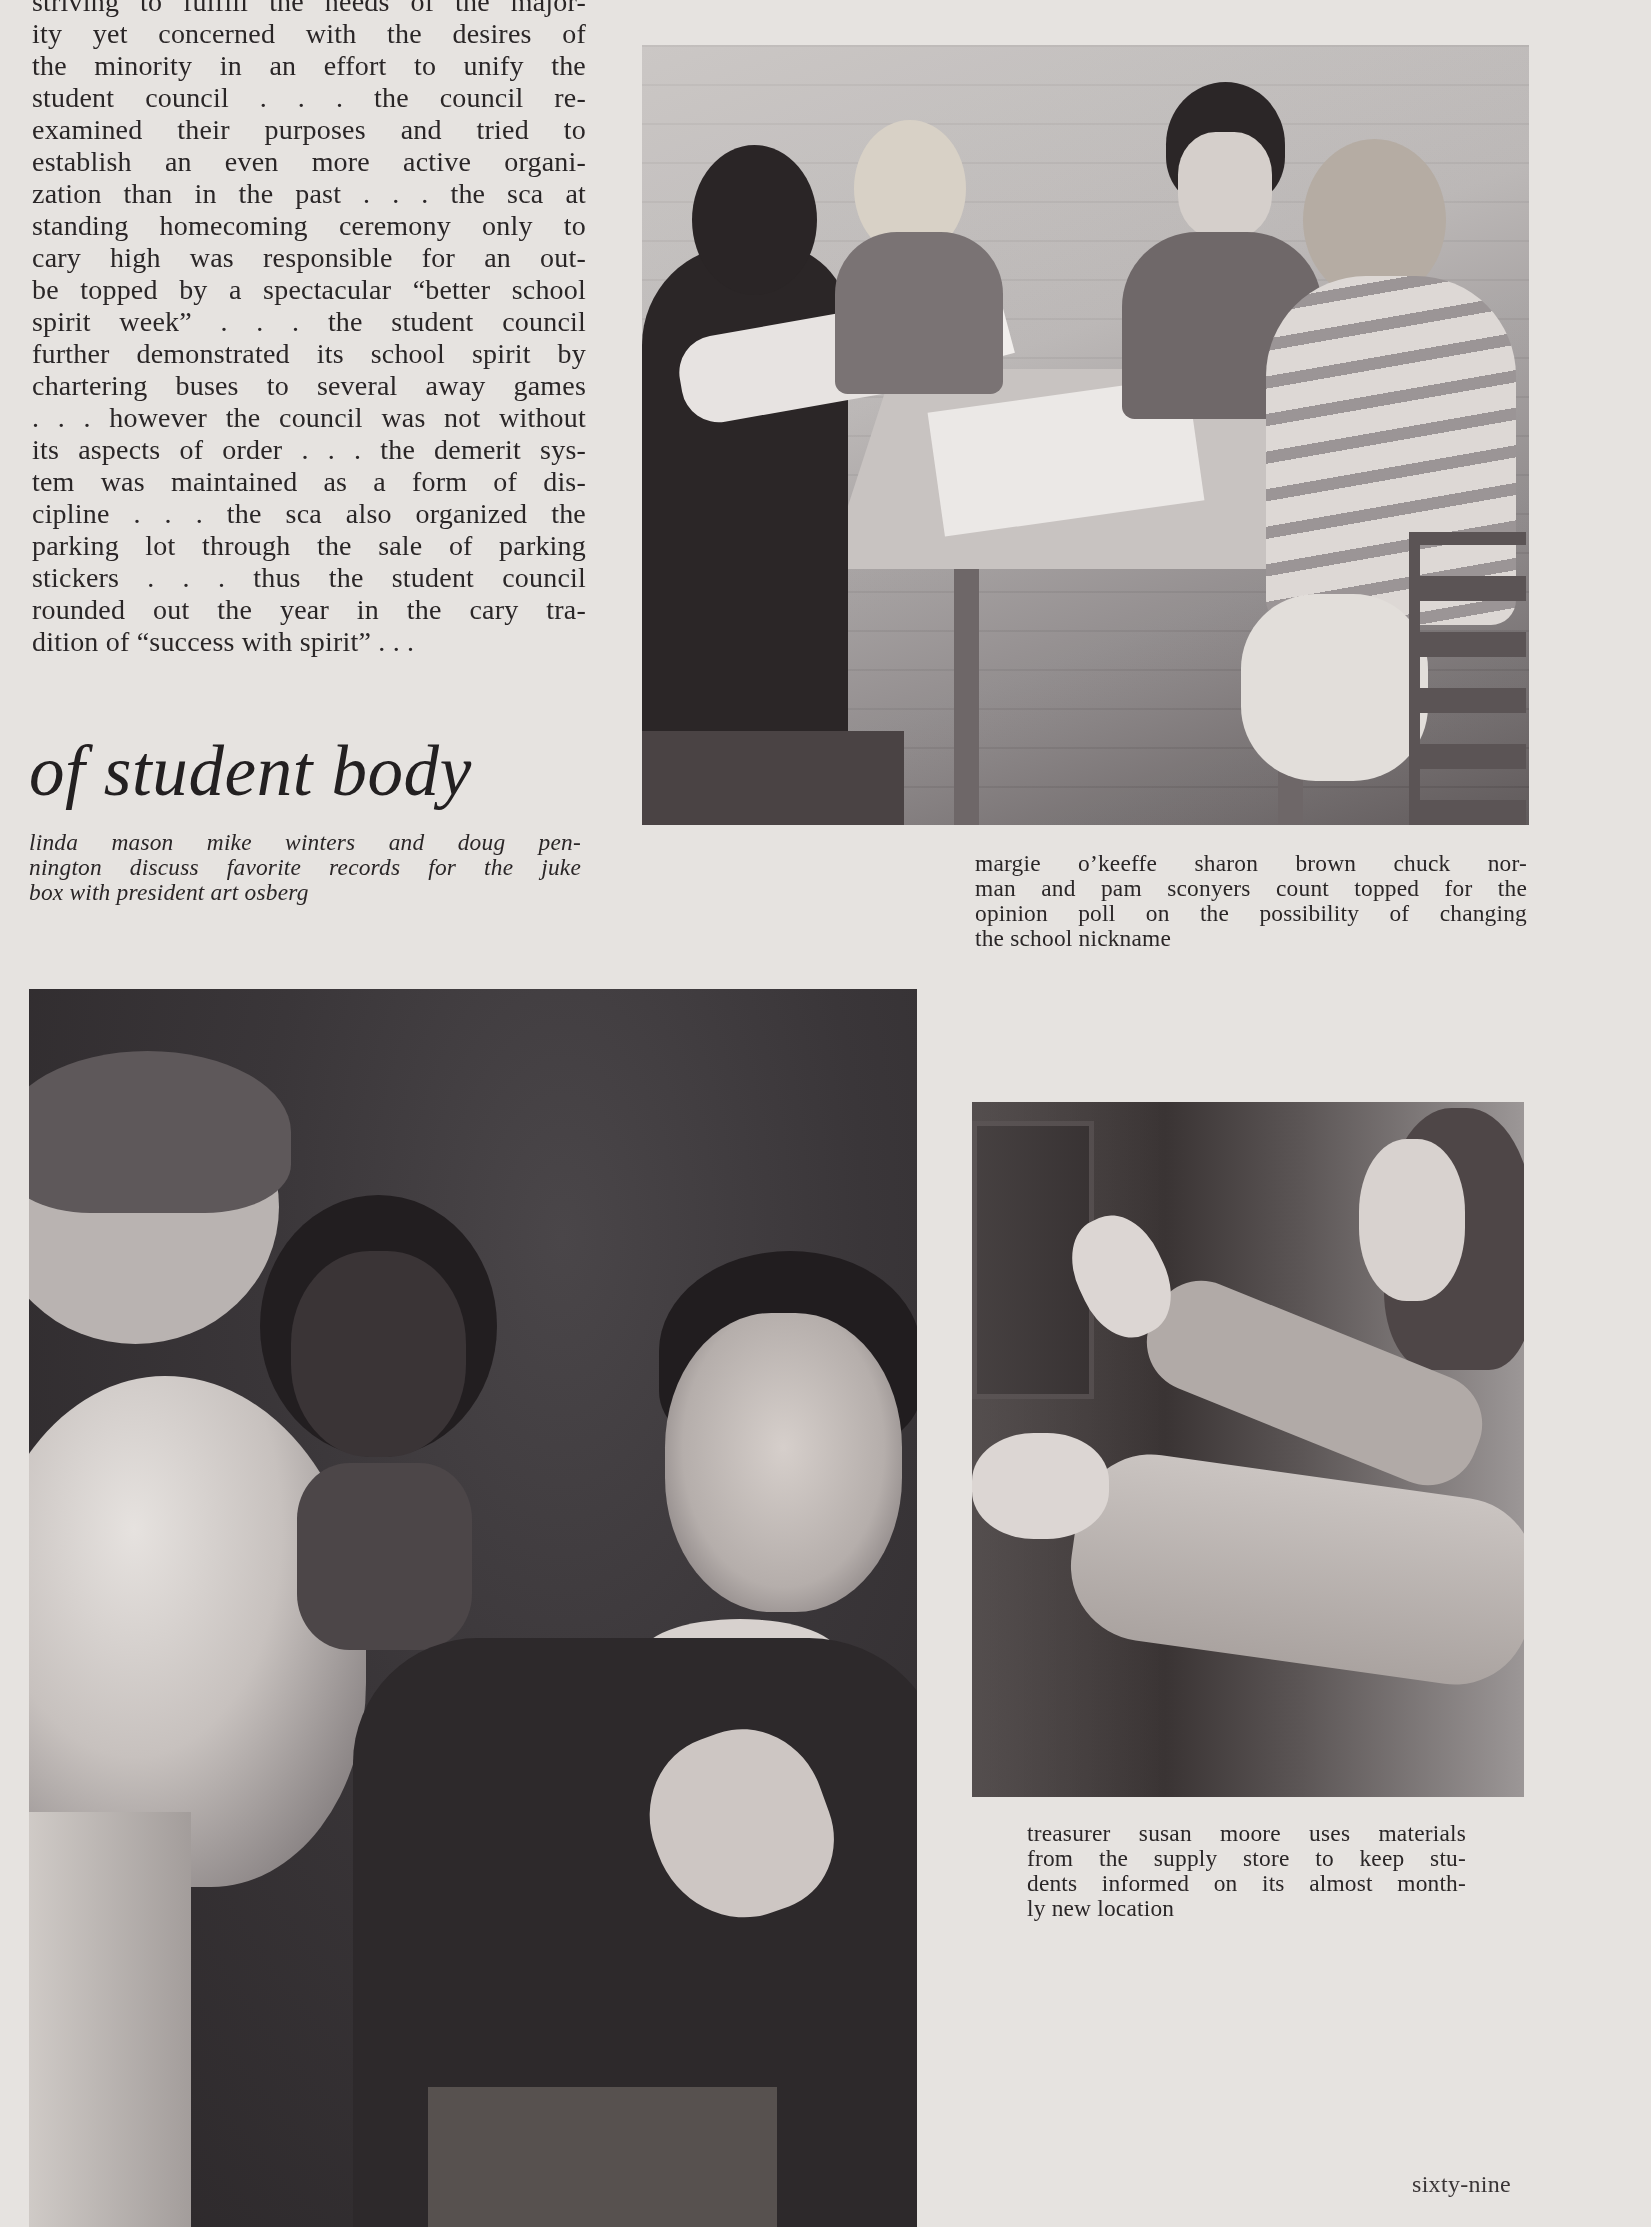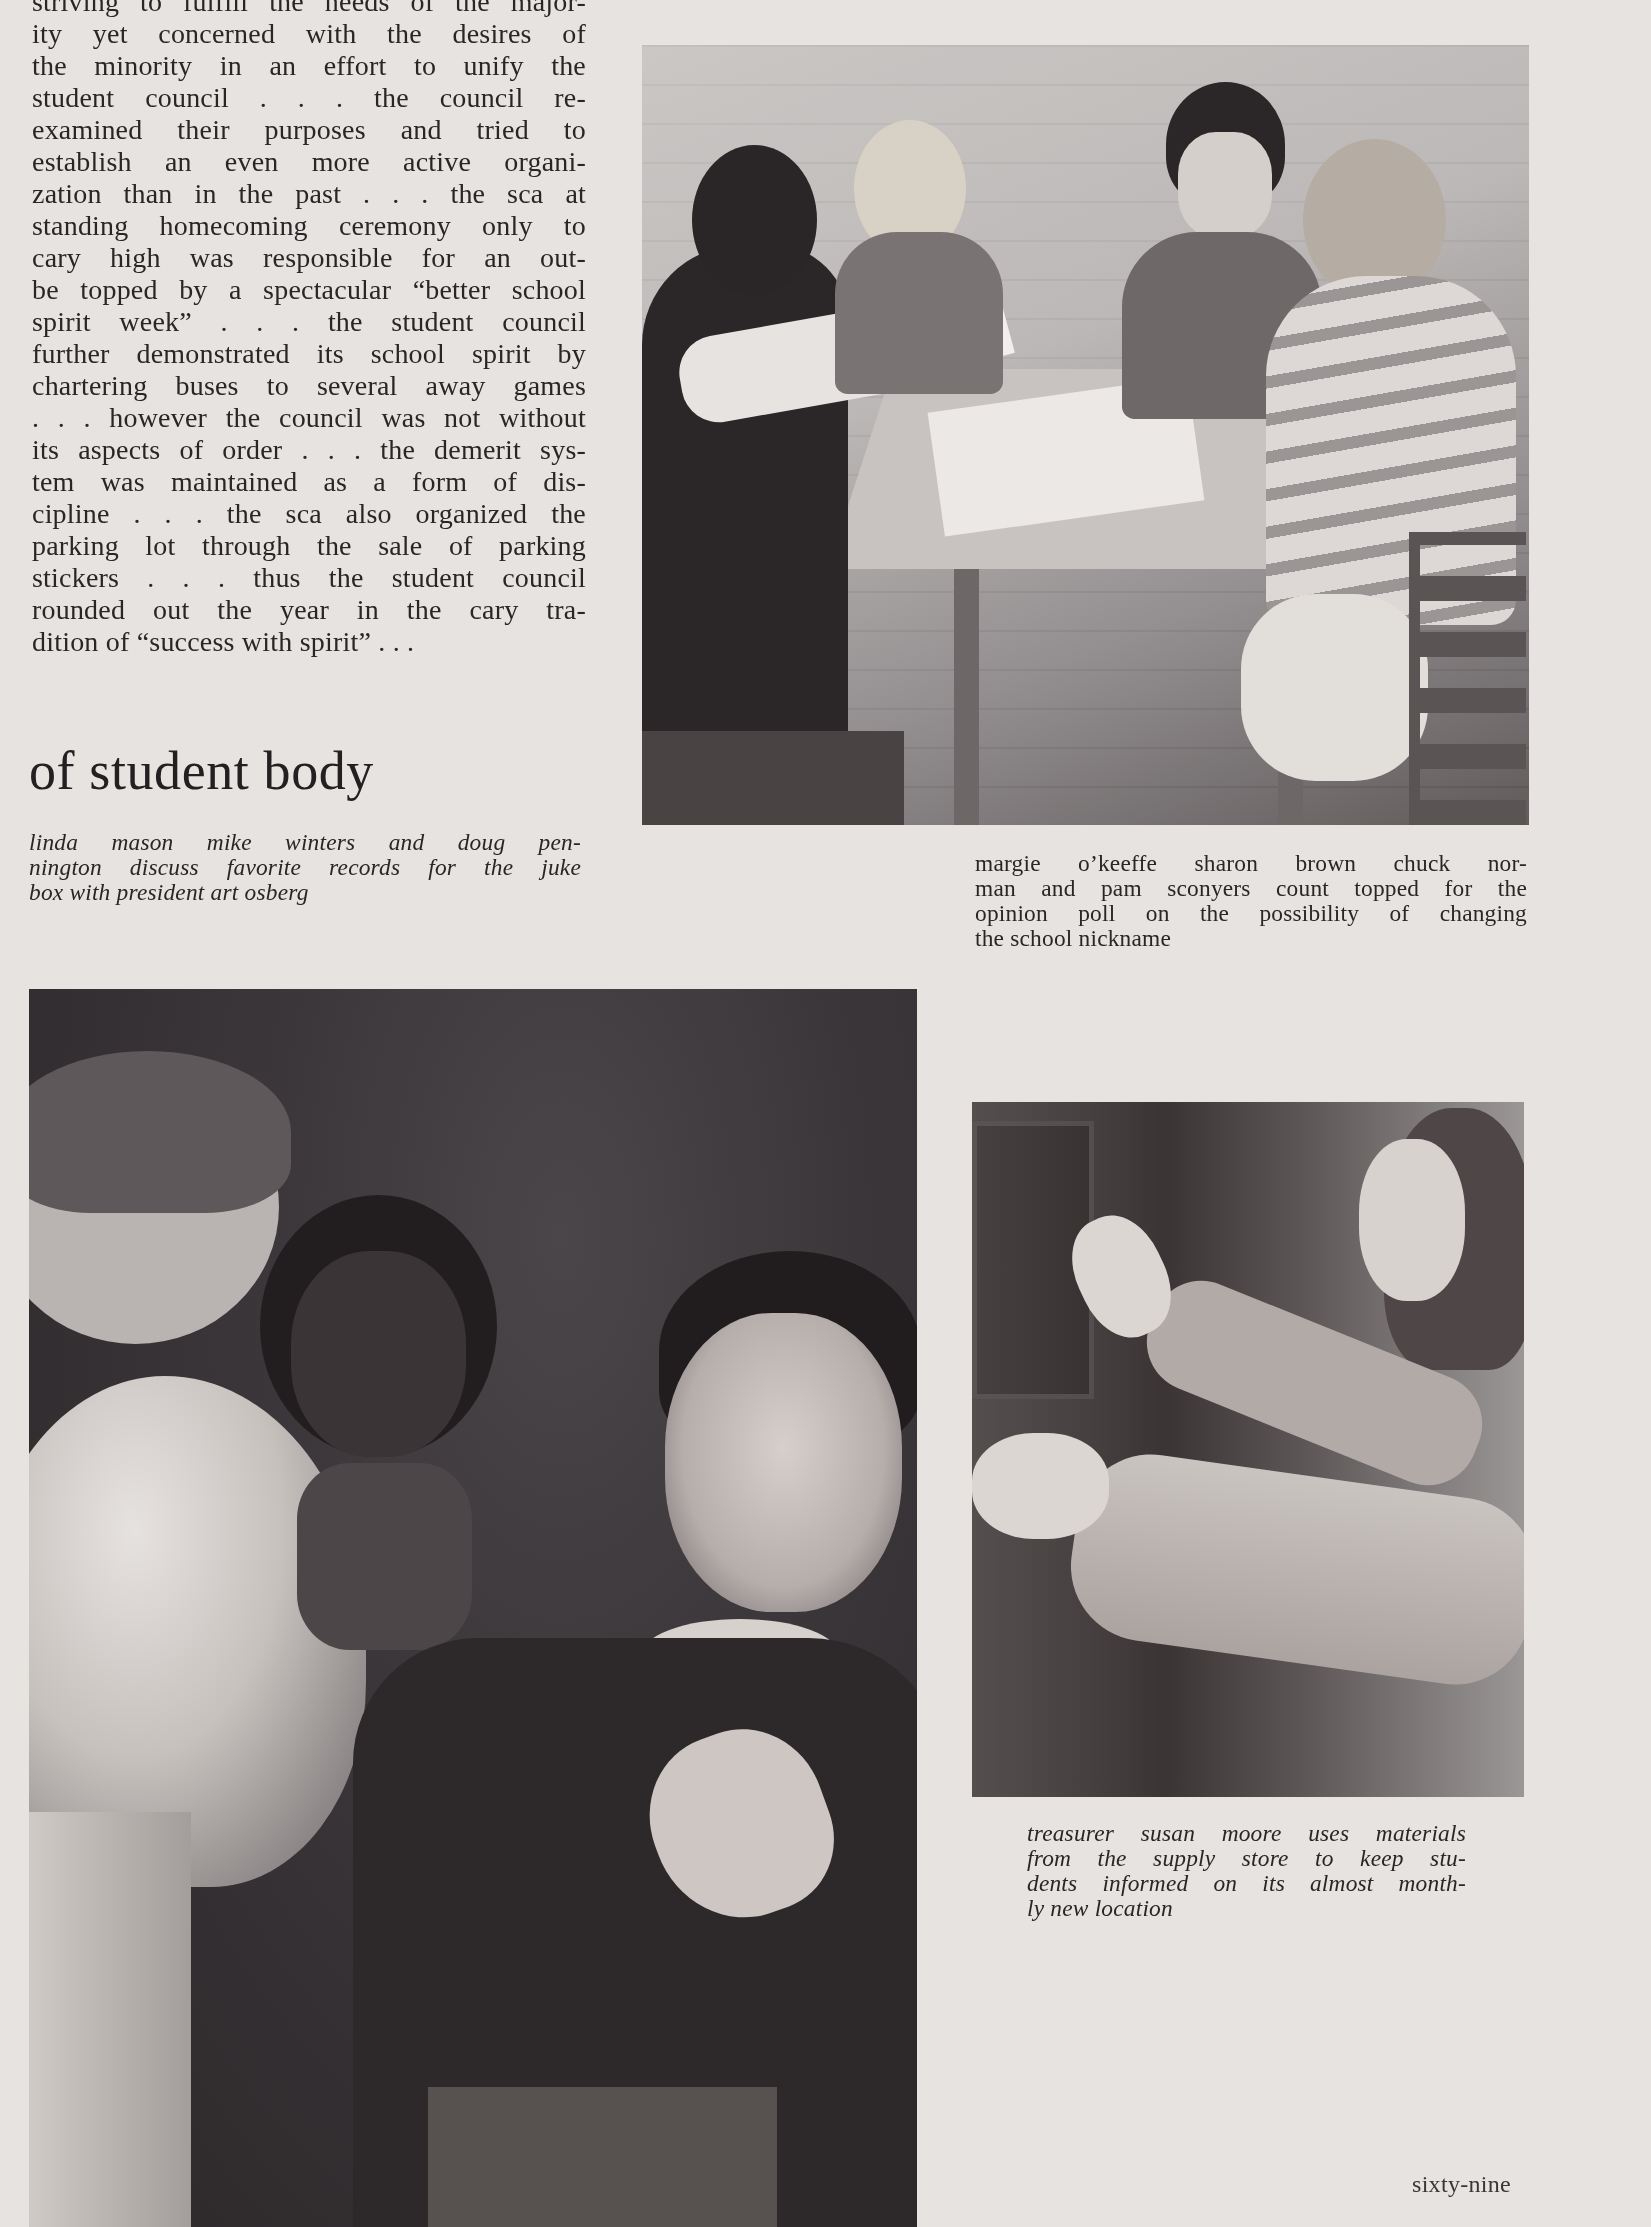--- a/index.html
+++ b/index.html
@@ -13,31 +13,32 @@
   .abs { position: absolute; }
   .body-text {
     left: 32px; top: -13.7px; width: 554px;
     font-size: 28px; line-height: 32px;
     text-align: justify; letter-spacing: 0.2px;
   }
   .body-text .line { display: block; text-align: justify; text-align-last: justify; white-space: nowrap; height: 32px; overflow: visible; }
   .body-text .line.last { text-align-last: left; }
   .heading {
     left: 29px; top: 724px;
-    font-size: 54px; line-height: 94px; letter-spacing: 0.6px;
+    font-size: 71px; line-height: 94px; letter-spacing: 0.6px;
     color: #232021;
+    font-style: italic;
   }
   .caption {
     font-size: 23.4px; line-height: 25px; letter-spacing: 0.2px;
   }
   .caption .line { display: block; text-align: justify; text-align-last: justify; white-space: nowrap; }
   .caption .line.last { text-align-last: left; }
   .cap-left { left: 29px; top: 830px; width: 552px; font-style: italic; }
   .cap-right { left: 975px; top: 851px; width: 552px; }
-  .cap-small { left: 1027px; top: 1821px; width: 439px; font-style: italic; }
+  .cap-small { left: 1027px; top: 1821px; width: 439px; }
   .page-num { left: 1412px; top: 2171px; font-size: 24px; letter-spacing: 0.3px; color: #3a3536; }
 
   .photo { overflow: hidden; }
   
   .photo-votes {
     left: 642px; top: 45px; width: 887px; height: 780px;
     background: linear-gradient(160deg, #c9c5c3 0%, #b9b5b4 40%, #8f8a8b 70%, #5a5455 100%);
   }
   .photo-juke {
     left: 29px; top: 989px; width: 888px; height: 1239px;

